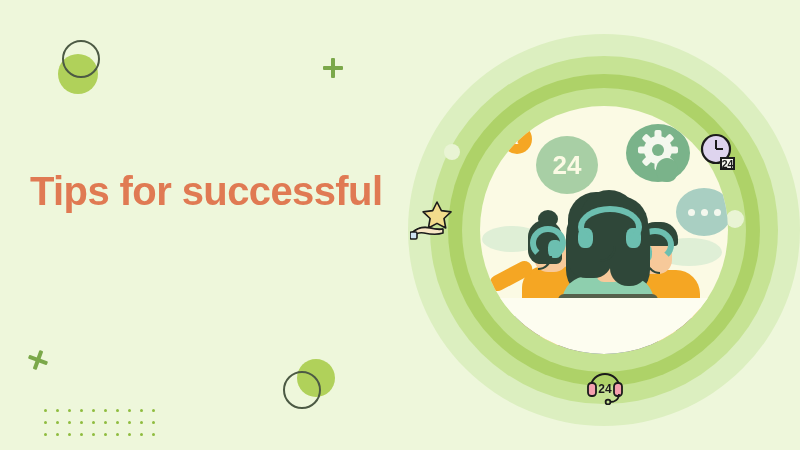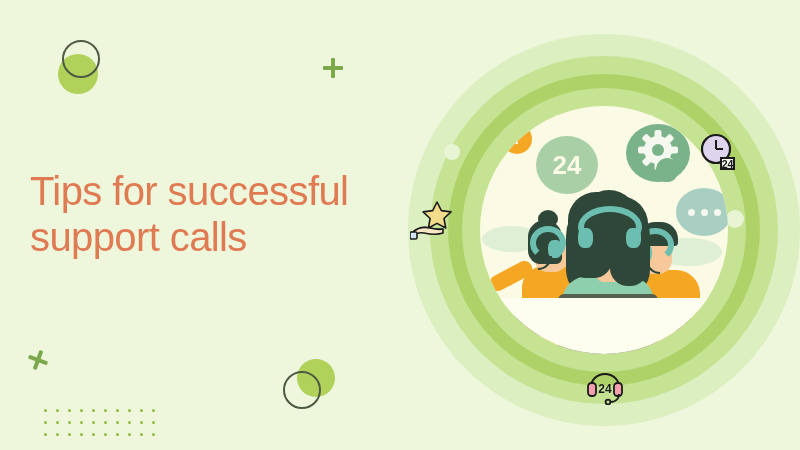--- a/index.html
+++ b/index.html
@@ -22,21 +22,21 @@
 
   
   .title-block {
     position: absolute;
     left: 30px;
     top: 168px;
     width: 390px;
   }
   .title-line {
     font-family: "Liberation Sans", sans-serif;
-    font-weight: normal;
+    font-weight: bold;
     font-size: 40px;
     line-height: 46px;
     letter-spacing: -0.6px;
     color: #e07a53;
     white-space: nowrap;
   }
 
   
   .deco-circle-pair {
     position: absolute;
@@ -291,21 +291,20 @@
       <i></i>
       <i></i>
       <i></i>
       <i></i>
       <i></i>
       <i></i>
   </div>
 
   <div class="title-block">
     <div class="title-line">Tips for successful</div>
-    <div class="title-line">support calls</div>
   </div>
 
   <div class="illus">
 
     <div class="ring ring-outer"></div>
     <div class="ring ring-mid"></div>
     <div class="ring ring-in"></div>
     <div class="ring ring-core"></div>
 
     <span class="ring-dot" style="left:36px;top:110px;width:16px;height:16px;"></span>

